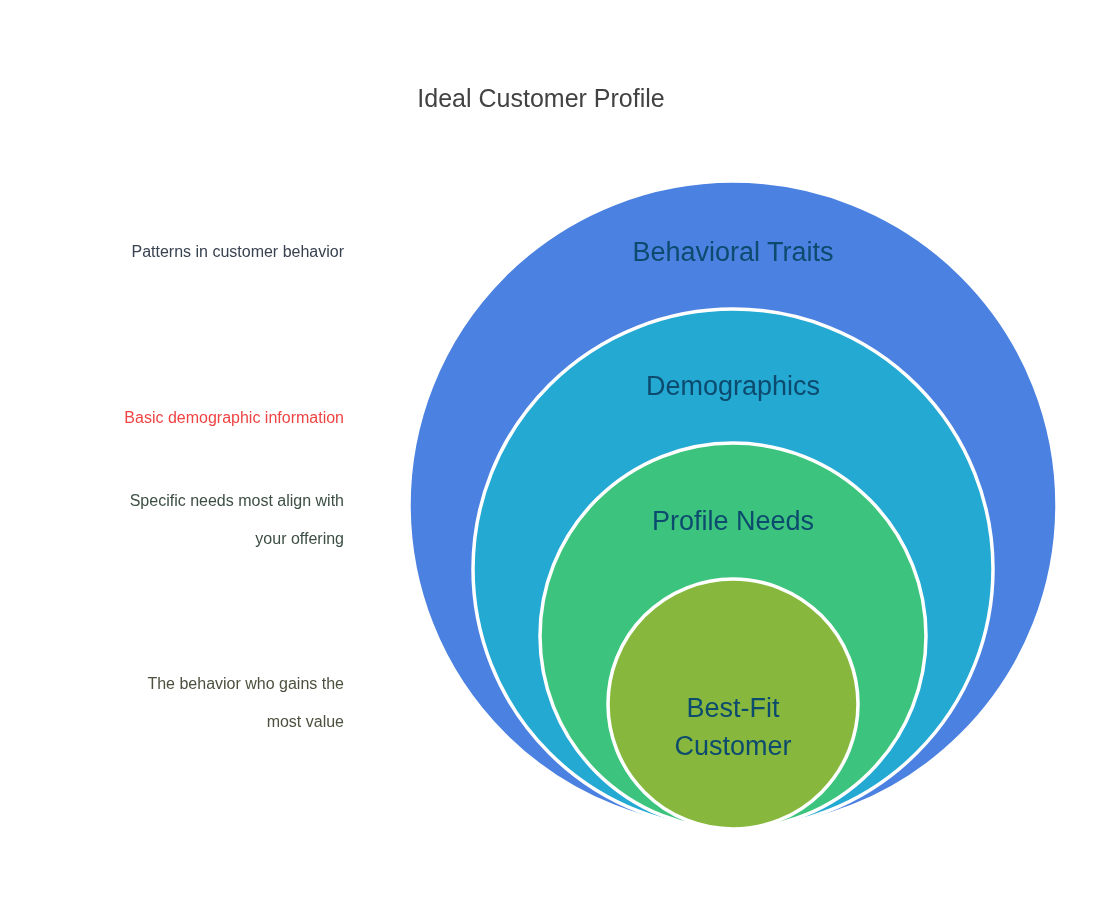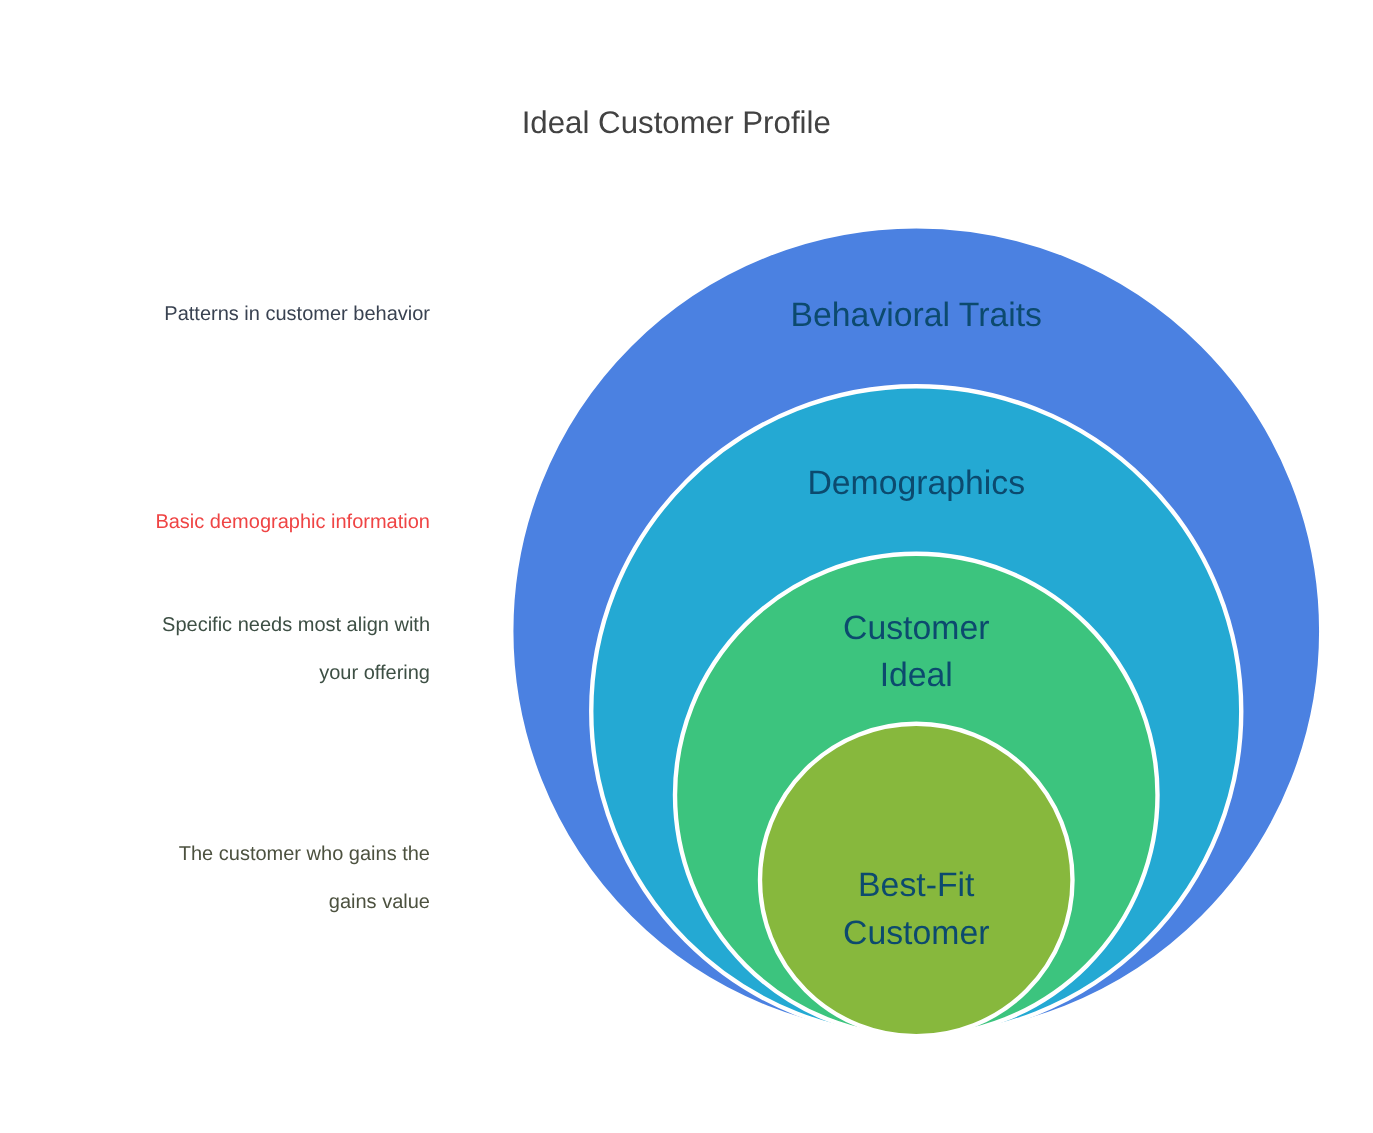--- a/index.html
+++ b/index.html
@@ -55,18 +55,18 @@
       <circle cx="733" cy="505" r="324" fill="#4b81e1" stroke="#ffffff" stroke-width="3.5"></circle>
       <circle cx="733" cy="569" r="260" fill="#24a9d3" stroke="#ffffff" stroke-width="3.5"></circle>
       <circle cx="733" cy="636" r="193" fill="#3cc47e" stroke="#ffffff" stroke-width="3.5"></circle>
       <circle cx="733" cy="704" r="125" fill="#87b83d" stroke="#ffffff" stroke-width="3.5"></circle>
     </svg>
   <div id="overlays">
       <div class="ring-label" style="left: 733px; top: 252px; white-space: nowrap;">Behavioral Traits</div>
       <div class="ring-description" style="top: 252px; color: rgb(57, 66, 81);">Patterns in customer behavior</div>
       <div class="ring-label" style="left: 733px; top: 386px; white-space: nowrap; text-align: center;">Demographics</div>
       <div class="ring-description" style="top: 397px; color: #ef4444; margin-top: 21px;">Basic demographic information</div>
-      <div class="ring-label" style="left: 733px; top: 521px; width: 170px;">Customer Ideal</div>
+      <div class="ring-label" style="left: 733px; top: 521px; width: 170px;">Profile Needs</div>
       <div class="ring-description" style="top: 520px; color: rgb(61, 79, 68);">Specific needs most align with your offering</div>
       <div class="ring-label" style="left: 733px; top: 702px; width: 180px; margin-top: 25px;">Best-Fit Customer</div>
-      <div class="ring-description" style="top: 703px; color: rgb(76, 81, 63);">The customer who gains the gains value</div>
+      <div class="ring-description" style="top: 703px; color: rgb(76, 81, 63);">The behavior who gains the most value</div>
     </div>
 </div>
 
 </body></html>

